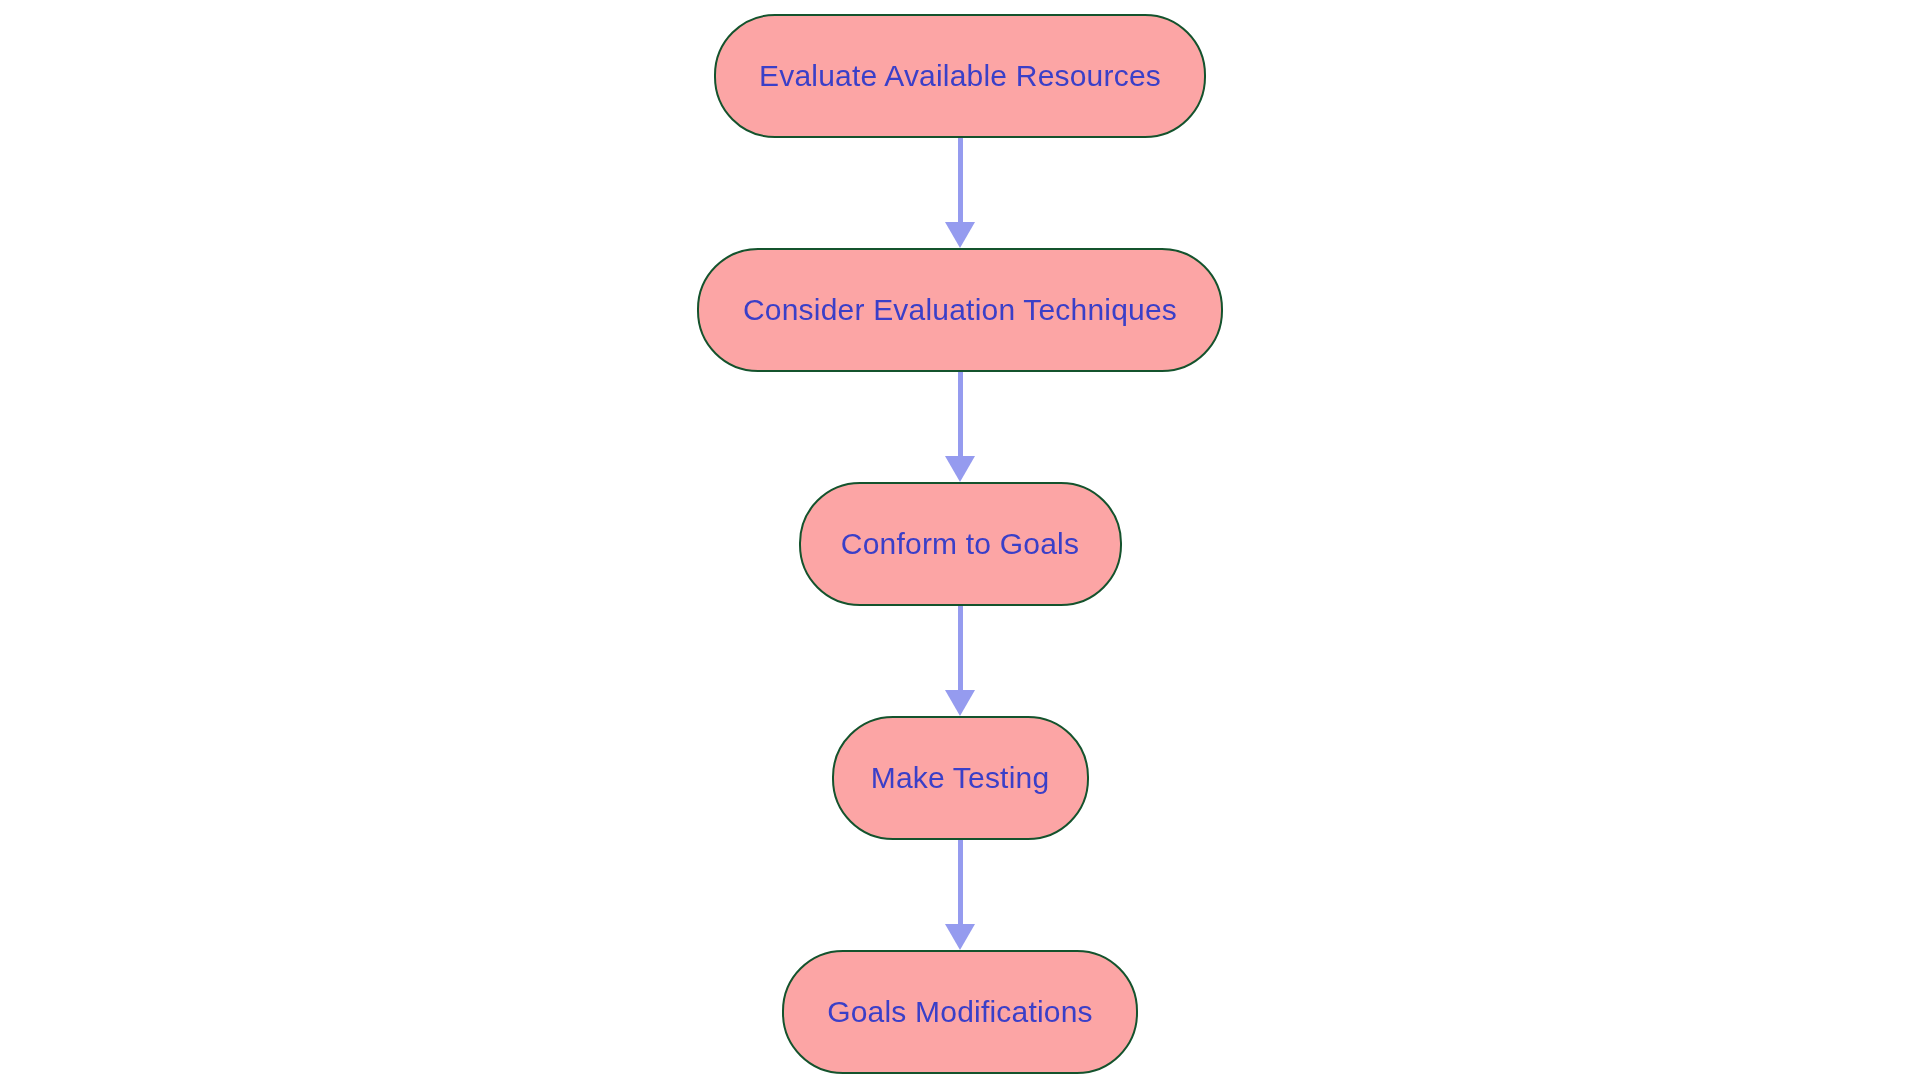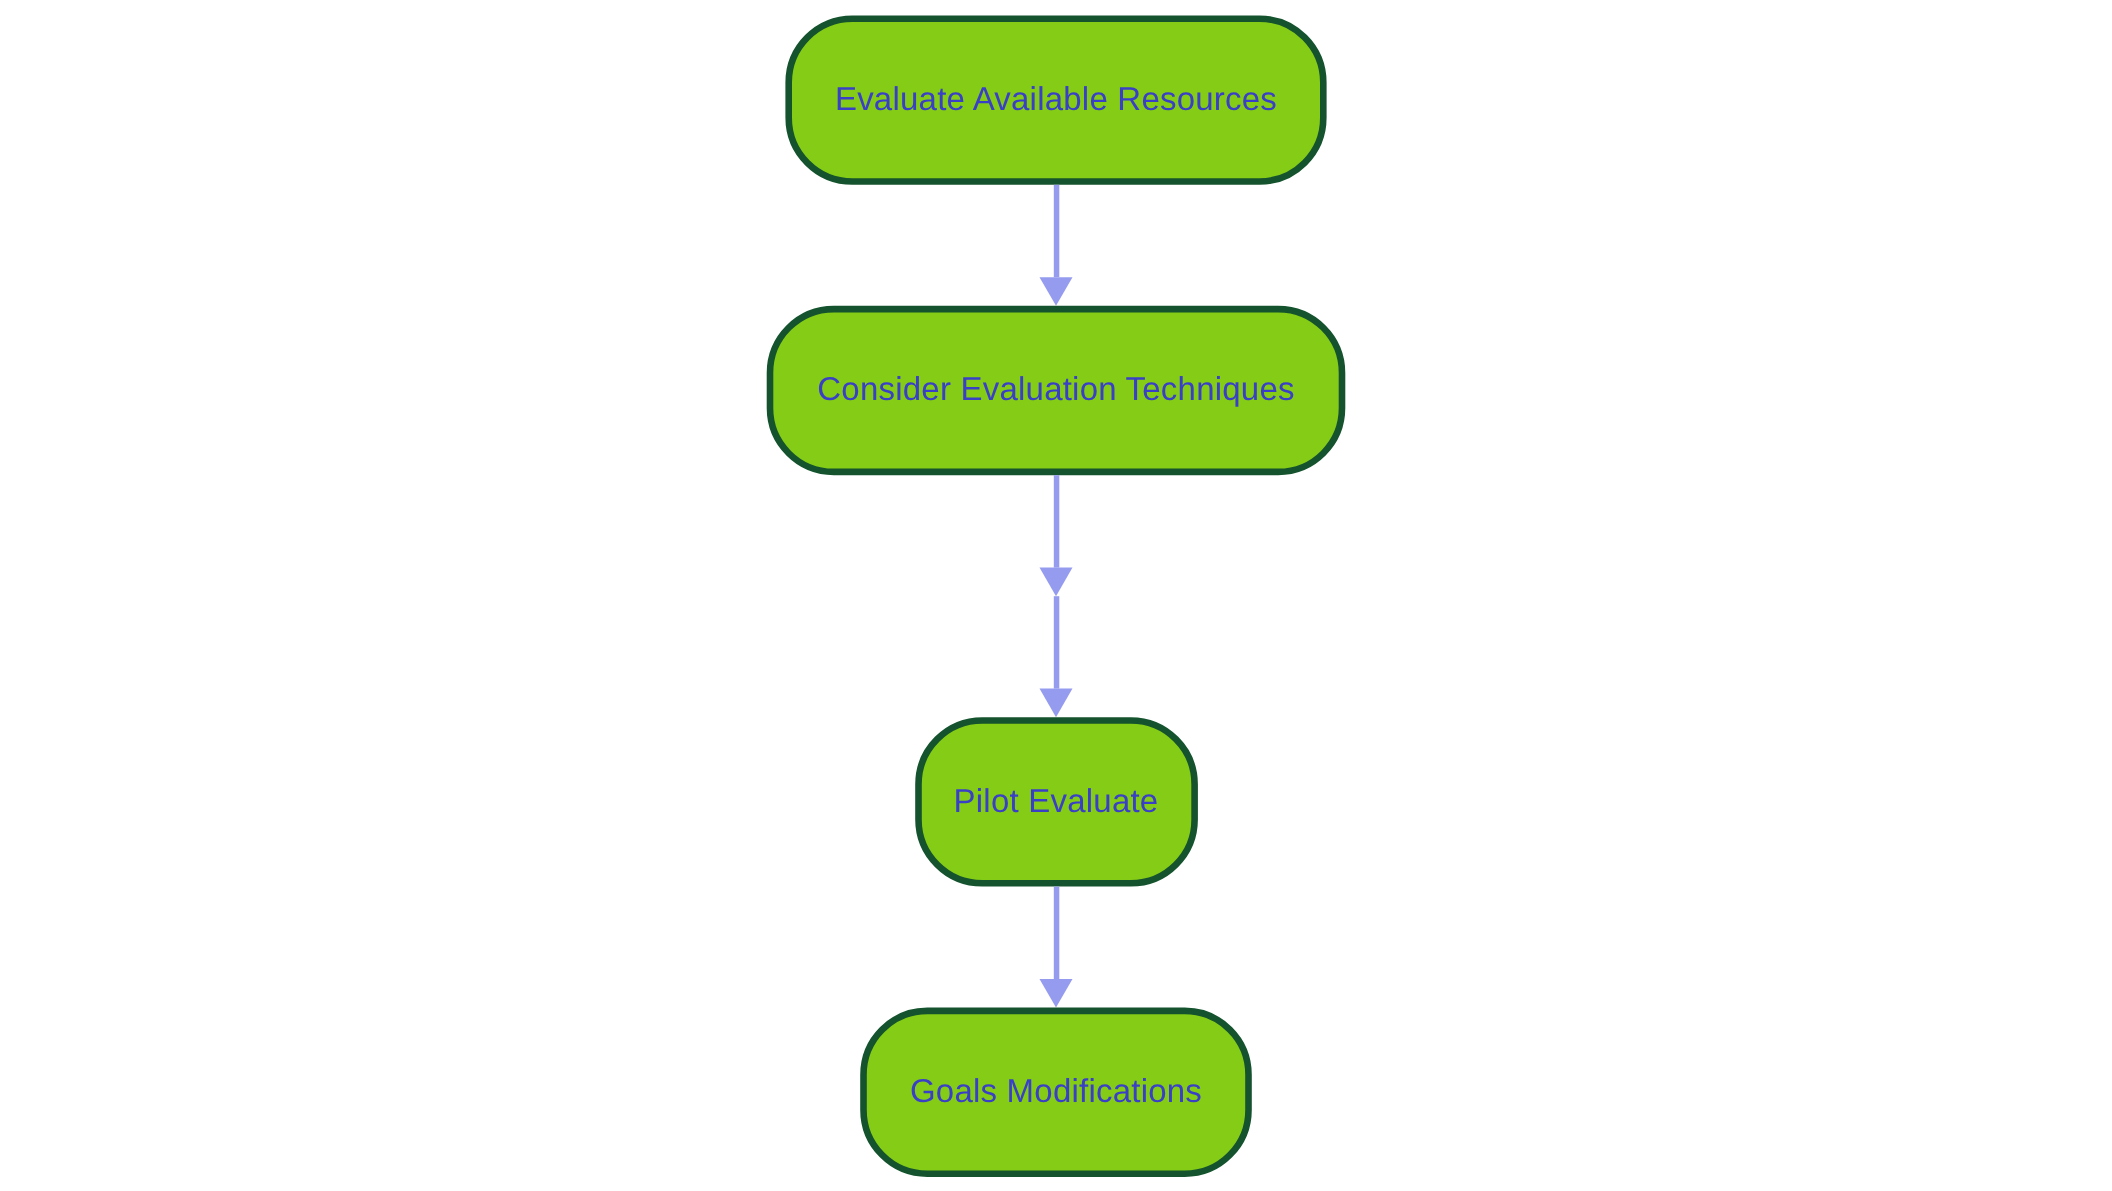--- a/index.html
+++ b/index.html
@@ -21,24 +21,24 @@
     position: absolute;
     left: 50%;
     top: 14px;
     transform: translateX(-50%);
     display: flex;
     flex-direction: column;
     align-items: center;
   }
   .node {
     box-sizing: border-box;
-    height: 154px;
+    height: 124px;
     border-radius: 61px;
-    background: #84cc16;
-    border: 6px solid #14532d;
+    background: #fca5a5;
+    border: 2px solid #14532d;
     display: flex;
     align-items: center;
     justify-content: center;
     flex: 0 0 auto;
   }
   .node span {
     font-size: 30px;
     color: #3a3fc8;
     white-space: nowrap;
     letter-spacing: 0.2px;
@@ -85,28 +85,31 @@
 
     <div class="node w2">
       <span>Consider Evaluation Techniques</span>
     </div>
 
     <div class="arrow">
       <div class="line"></div>
       <div class="head"></div>
     </div>
 
+    <div class="node w3">
+      <span>Conform to Goals</span>
+    </div>
 
     <div class="arrow">
       <div class="line"></div>
       <div class="head"></div>
     </div>
 
     <div class="node w4">
-      <span>Pilot Evaluate</span>
+      <span>Make Testing</span>
     </div>
 
     <div class="arrow">
       <div class="line"></div>
       <div class="head"></div>
     </div>
 
     <div class="node w5">
       <span>Goals Modifications</span>
     </div>

